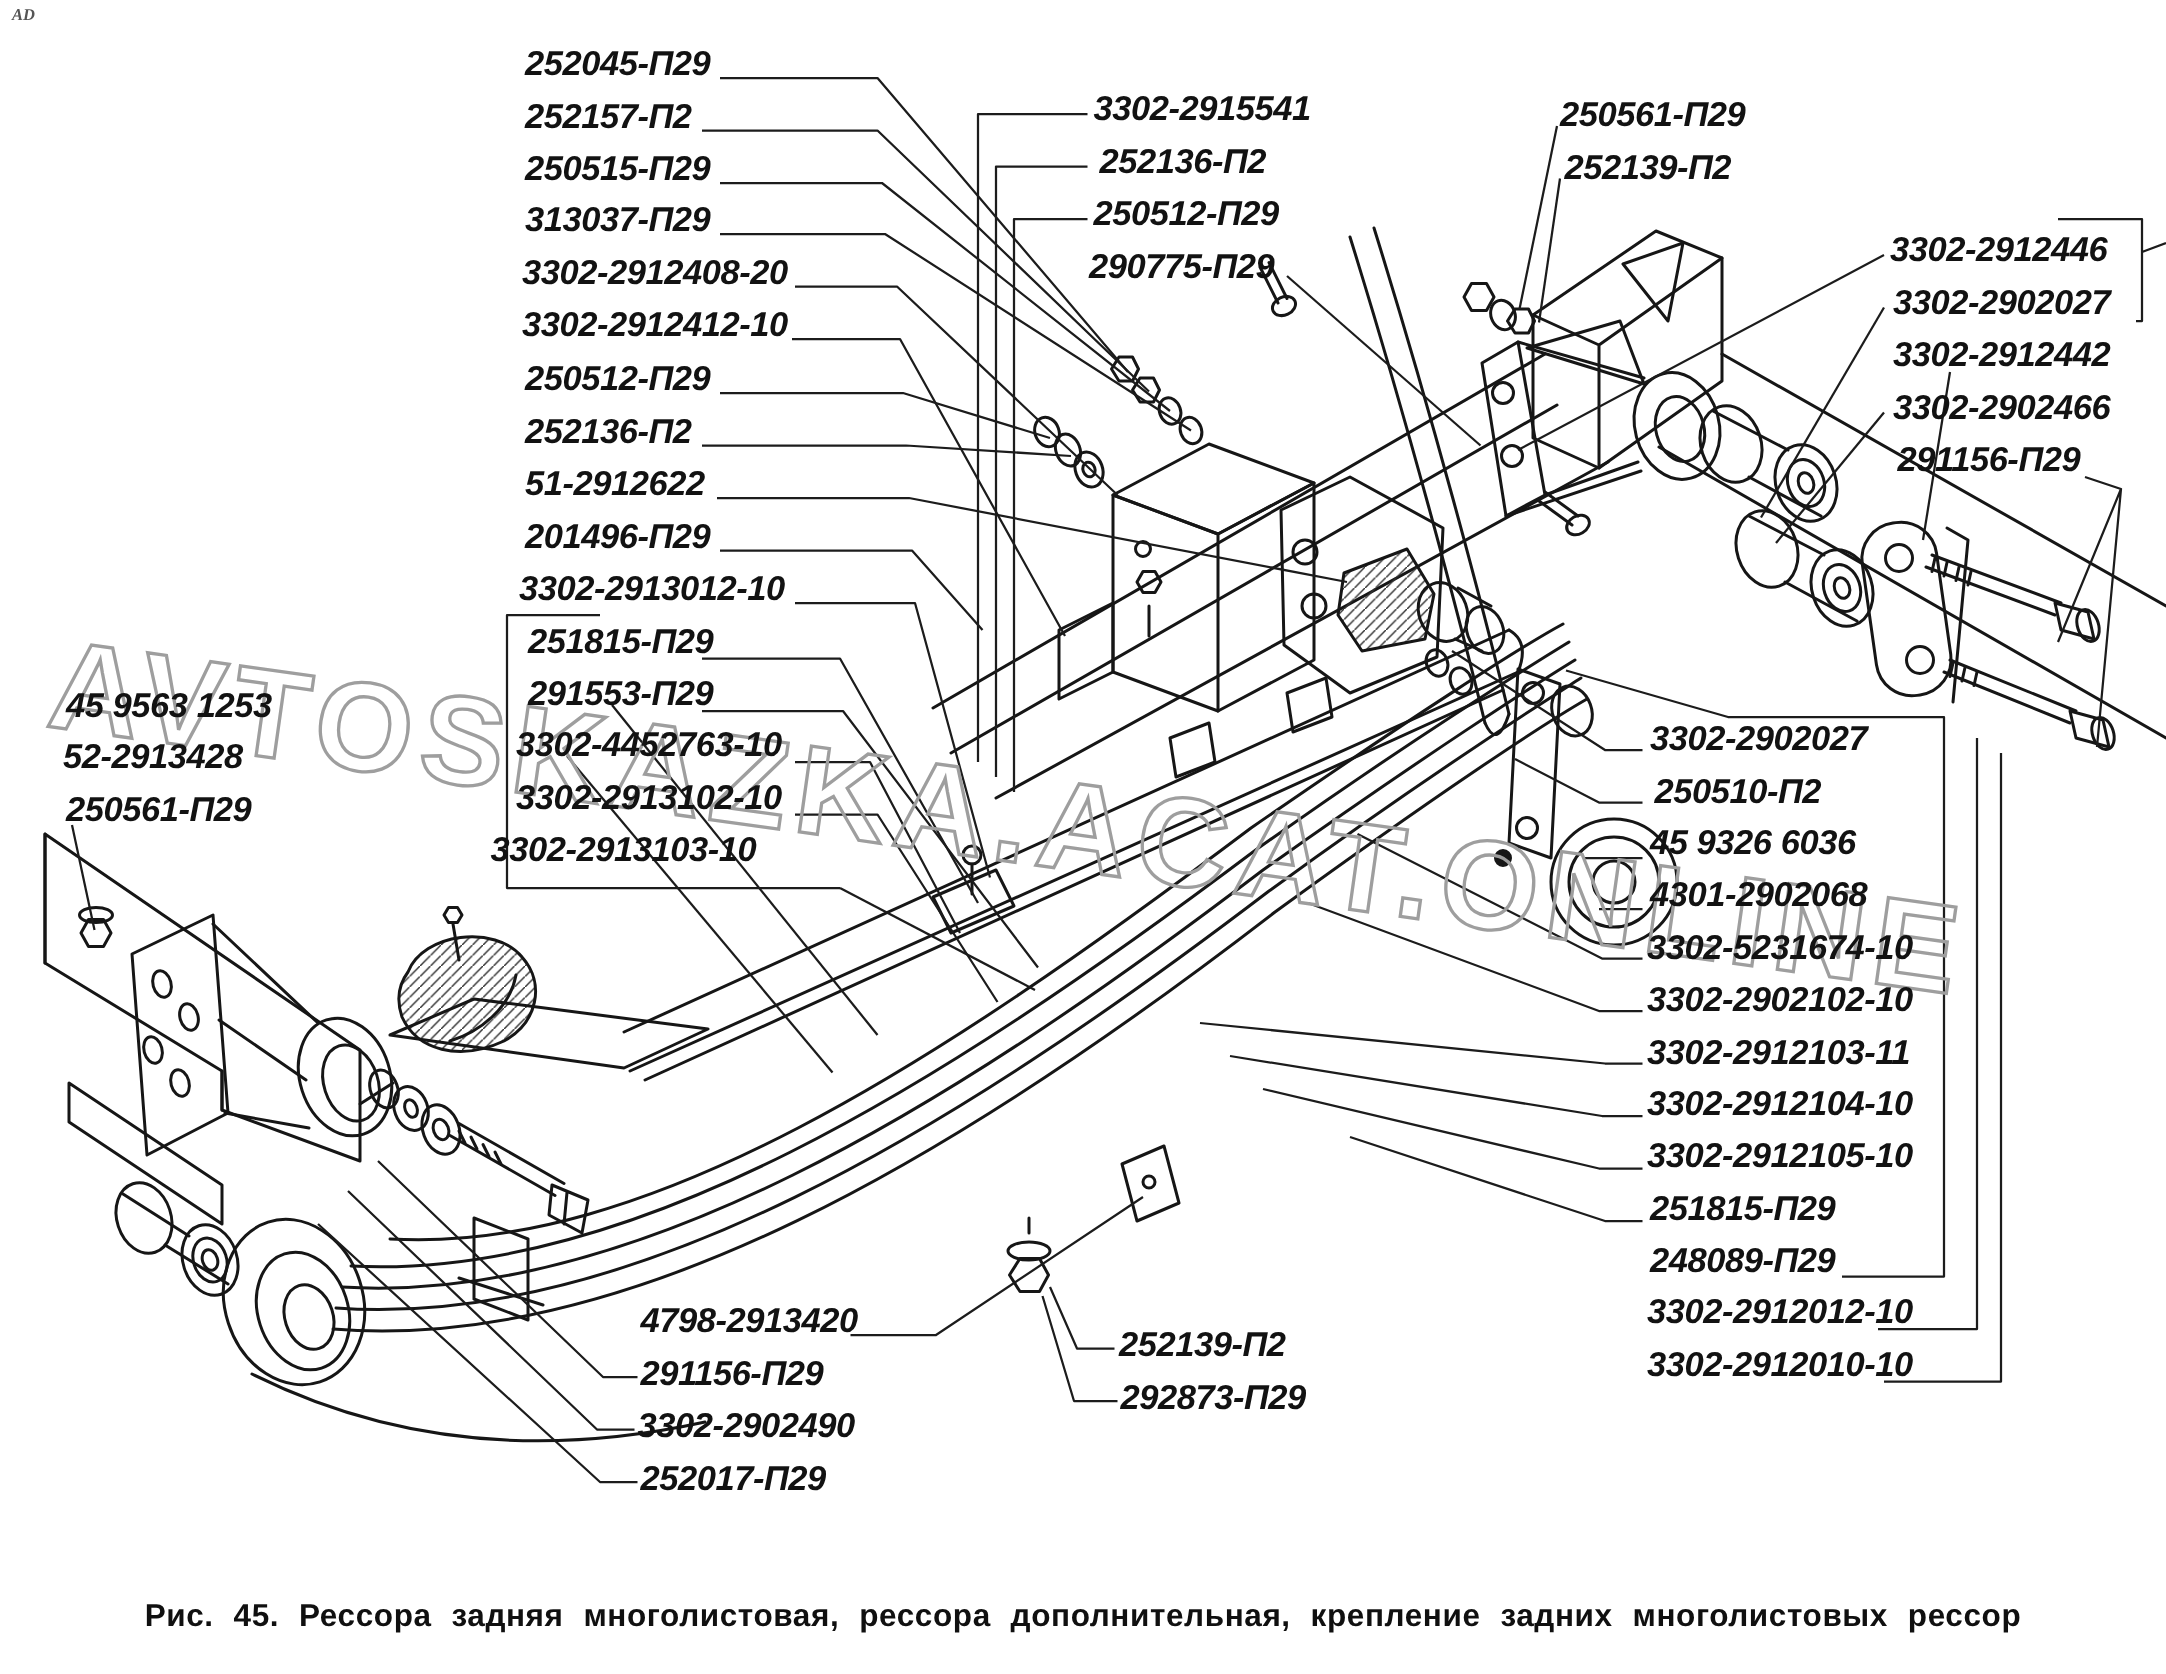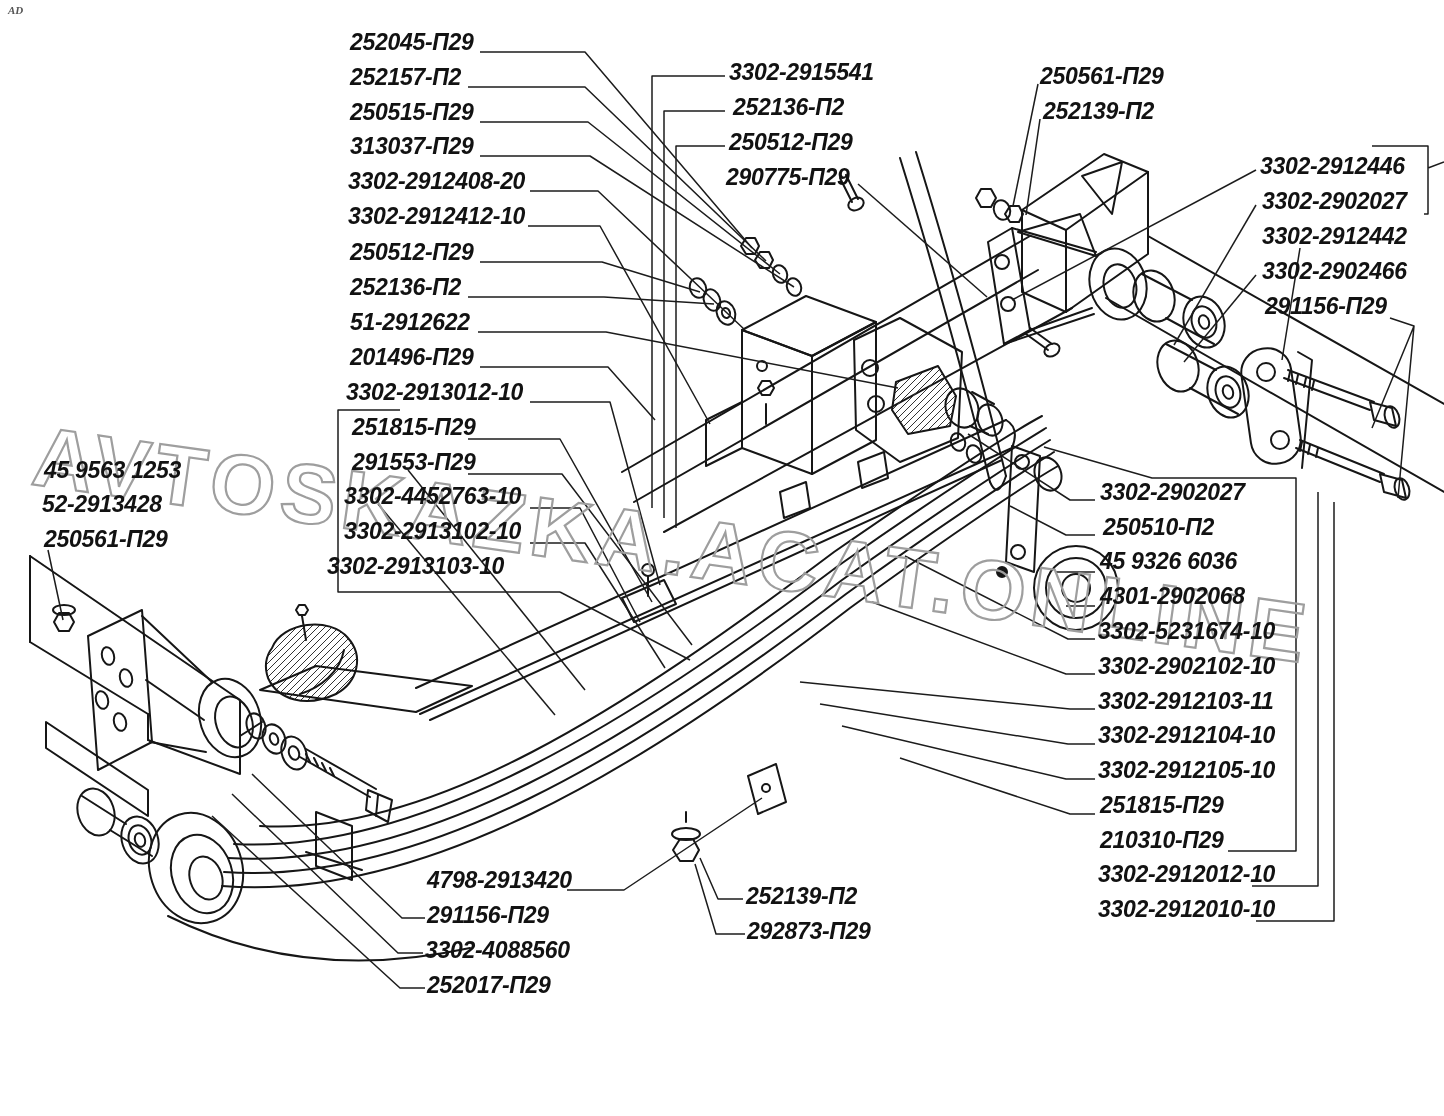--- a/index.html
+++ b/index.html
@@ -323,25 +323,26 @@
   <div class="lbl" style="left:1100px;top:480px">3302-2902027</div>
   <div class="lbl" style="left:1103px;top:515px">250510-П2</div>
   <div class="lbl" style="left:1100px;top:549px">45 9326 6036</div>
   <div class="lbl" style="left:1100px;top:584px">4301-2902068</div>
   <div class="lbl" style="left:1098px;top:619px">3302-5231674-10</div>
   <div class="lbl" style="left:1098px;top:654px">3302-2902102-10</div>
   <div class="lbl" style="left:1098px;top:689px">3302-2912103-11</div>
   <div class="lbl" style="left:1098px;top:723px">3302-2912104-10</div>
   <div class="lbl" style="left:1098px;top:758px">3302-2912105-10</div>
   <div class="lbl" style="left:1100px;top:793px">251815-П29</div>
-  <div class="lbl" style="left:1100px;top:828px">210310-П29</div>
+  <div class="lbl" style="left:1100px;top:828px">248089-П29</div>
   <div class="lbl" style="left:1098px;top:862px">3302-2912012-10</div>
   <div class="lbl" style="left:1098px;top:897px">3302-2912010-10</div>
 
   <div class="lbl" style="left:427px;top:868px">4798-2913420</div>
   <div class="lbl" style="left:427px;top:903px">291156-П29</div>
-  <div class="lbl" style="left:425px;top:938px">3302-4088560</div>
+  <div class="lbl" style="left:425px;top:938px">3302-2902490</div>
   <div class="lbl" style="left:427px;top:973px">252017-П29</div>
 
   <div class="lbl" style="left:746px;top:884px">252139-П2</div>
   <div class="lbl" style="left:747px;top:919px">292873-П29</div>
 
+  <div class="caption">Рис. 45. Рессора задняя многолистовая, рессора дополнительная, крепление задних многолистовых рессор</div>
 </div>
 
 </body></html>

